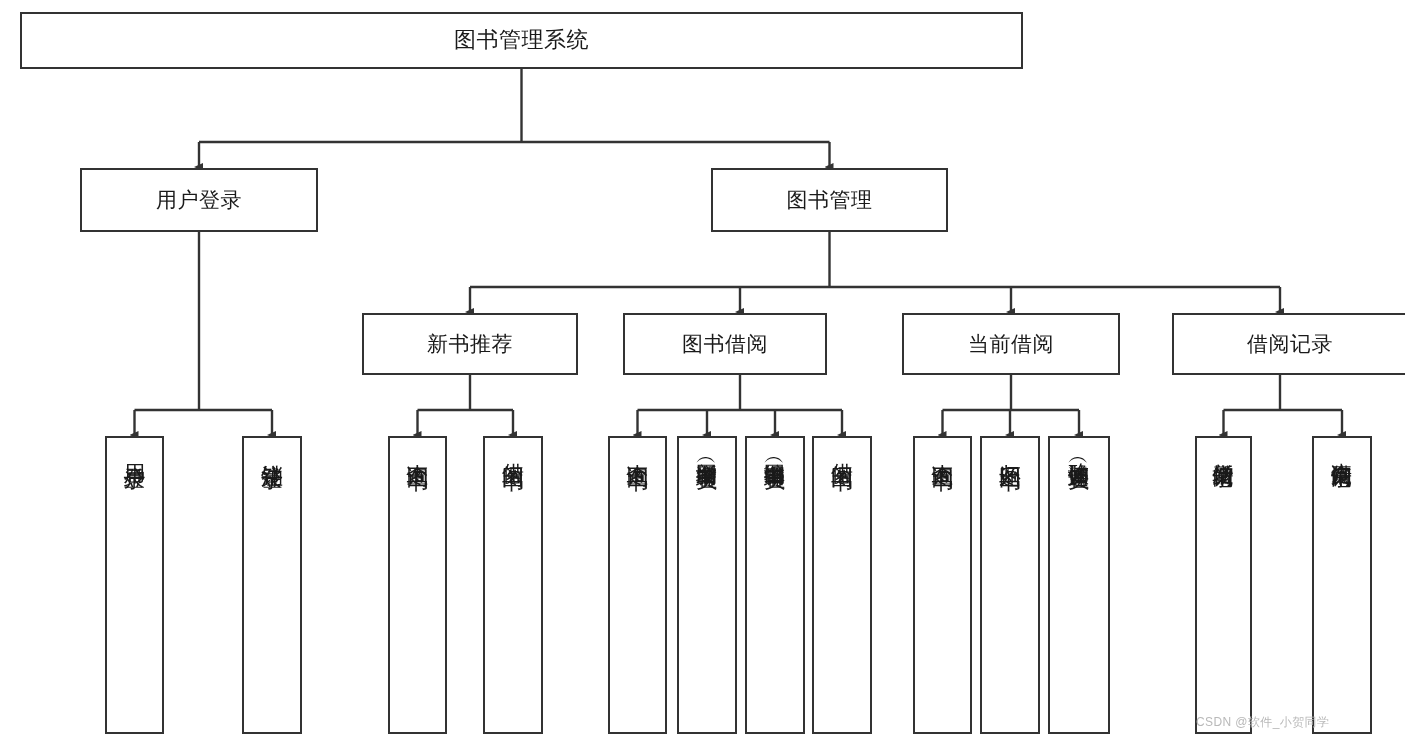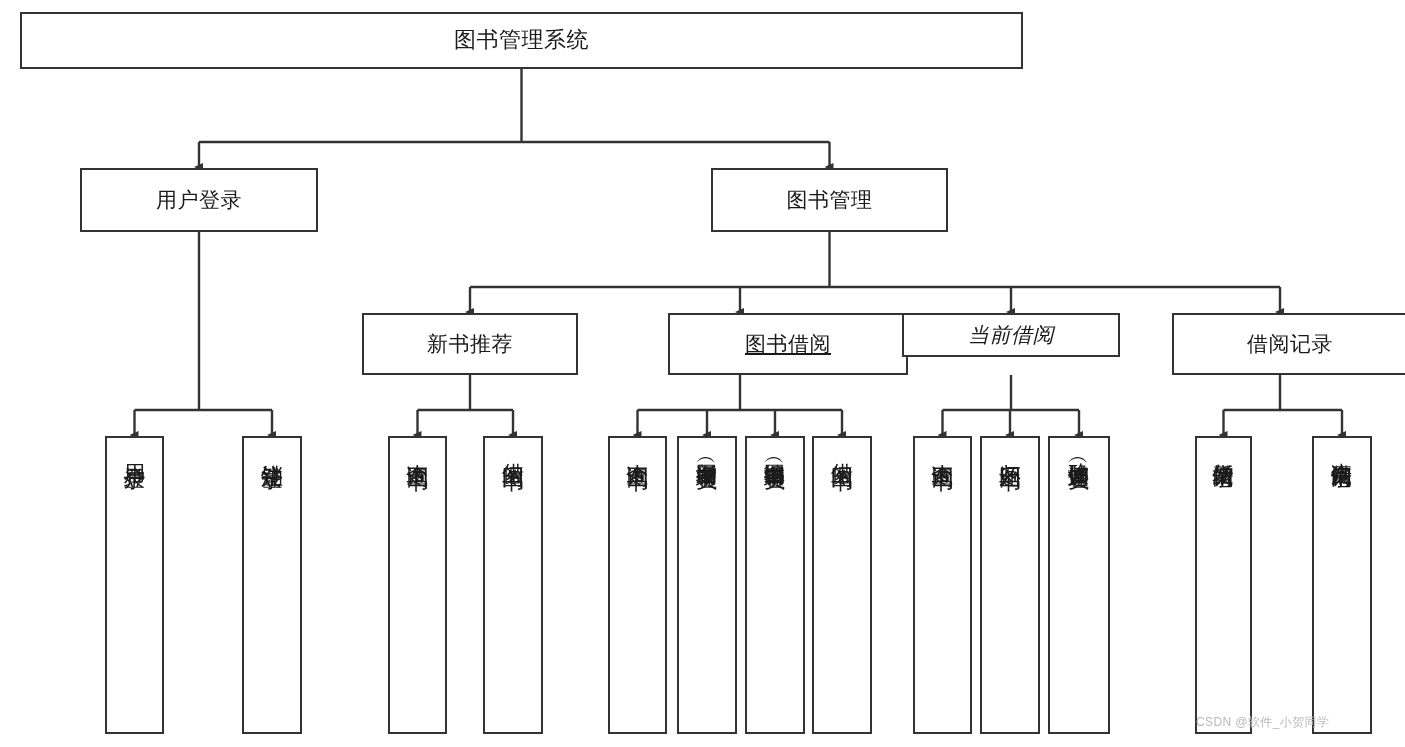--- a/index.html
+++ b/index.html
@@ -134,24 +134,24 @@
   <div class="node horiz" style="left: 80px; top: 168px; width: 238px; height: 64px;">
     <span class="label">用户登录</span>
   </div>
   <div class="node horiz" style="left: 362px; top: 313px; width: 216px; height: 62px;">
     <span class="label">新书推荐</span>
   </div>
 
   <div class="node horiz" style="left: 711px; top: 168px; width: 237px; height: 64px;">
     <span class="label">图书管理</span>
   </div>
-  <div class="node horiz" style="left: 668px; top: 313px; width: 240px; height: 62px; text-decoration: underline;">
+  <div class="node horiz" style="left: 623px; top: 313px; width: 204px; height: 62px;">
     <span class="label">图书借阅</span>
   </div>
-  <div class="node horiz" style="left: 902px; top: 313px; width: 218px; height: 44px; font-style: italic;">
+  <div class="node horiz" style="left: 902px; top: 313px; width: 218px; height: 62px;">
     <span class="label">当前借阅</span>
   </div>
   <div class="node horiz" style="left: 1172px; top: 313px; width: 236px; height: 62px;">
     <span class="label">借阅记录</span>
   </div>
 
   <div class="node vert" style="left: 105px; top: 436px; width: 59px; height: 298px;">
     <span class="label">用户登录</span>
   </div>
   <div class="node vert" style="left: 242px; top: 436px; width: 60px; height: 298px;">

